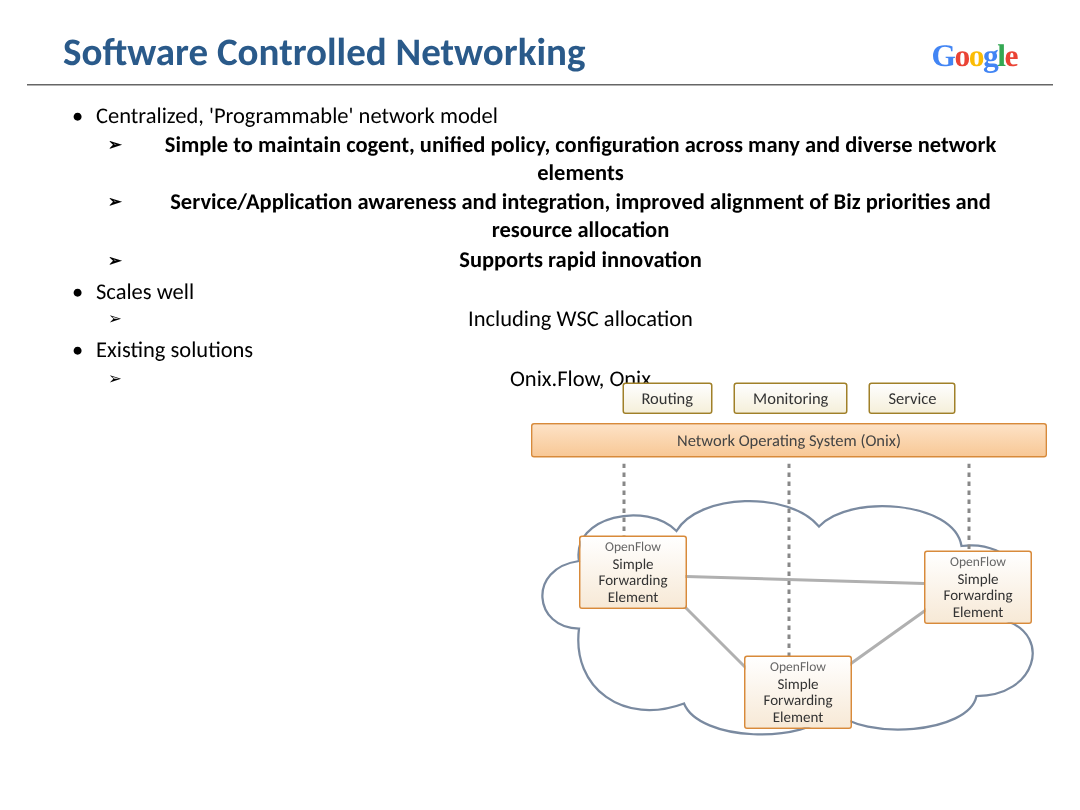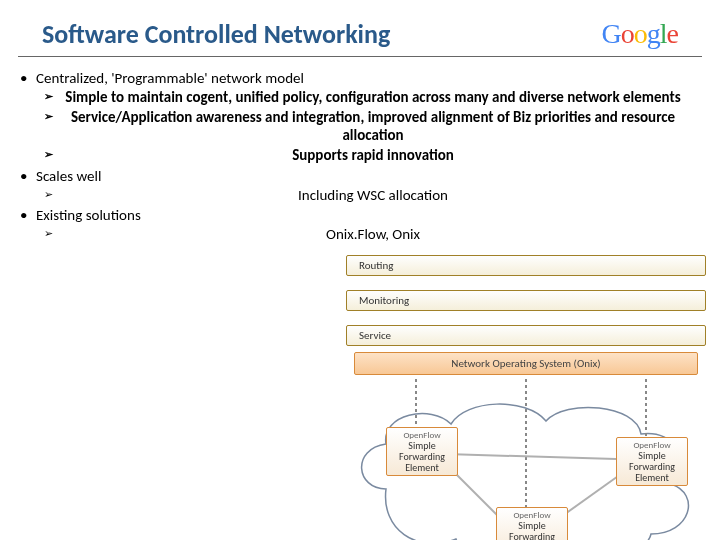--- a/index.html
+++ b/index.html
@@ -20,22 +20,22 @@
     border-bottom: 1px solid #666;
     margin: 0 18px;
   }
   .title {
     font-size: 26px;
     color: #2a5a8a;
     font-weight: 700;
   }
   .logo {
     font-family: Georgia, serif;
-    font-size: 28px;
-    font-weight: normal;
+    font-size: 21px;
+    font-weight: bold;
     letter-spacing: -1px;
   }
   .logo .g1 { color: #4285F4; }
   .logo .o1 { color: #EA4335; }
   .logo .o2 { color: #FBBC05; }
   .logo .g2 { color: #4285F4; }
   .logo .l  { color: #34A853; }
   .logo .e  { color: #EA4335; }
   .content {
     padding: 12px 36px 0 36px;
@@ -49,21 +49,21 @@
     padding: 0;
   }
   ul.top > li::before {
     content: "•";
     position: absolute;
     left: -16px;
     top: 0;
   }
   ul.top > li {
     position: relative;
-    margin-left: 0;
+    margin-left: 28px;
     margin-bottom: 2px;
   }
   ul.sub {
     list-style: none;
     margin: 0;
     padding: 0 0 0 26px;
     text-align: center;
   }
   ul.sub > li::before {
     content: "➢";
@@ -82,21 +82,20 @@
     right: 14px;
     top: 255px;
     width: 360px;
     height: 270px;
   }
   .top-boxes {
     display: flex;
     gap: 14px;
     justify-content: center;
     margin-bottom: 6px;
-    flex-direction: column;
   }
   .tbox {
     border: 1px solid #a08028;
     background: linear-gradient(#fefefe, #f5efda);
     font-size: 11px;
     padding: 3px 12px;
     border-radius: 2px;
     color: #333;
   }
   .nos {

